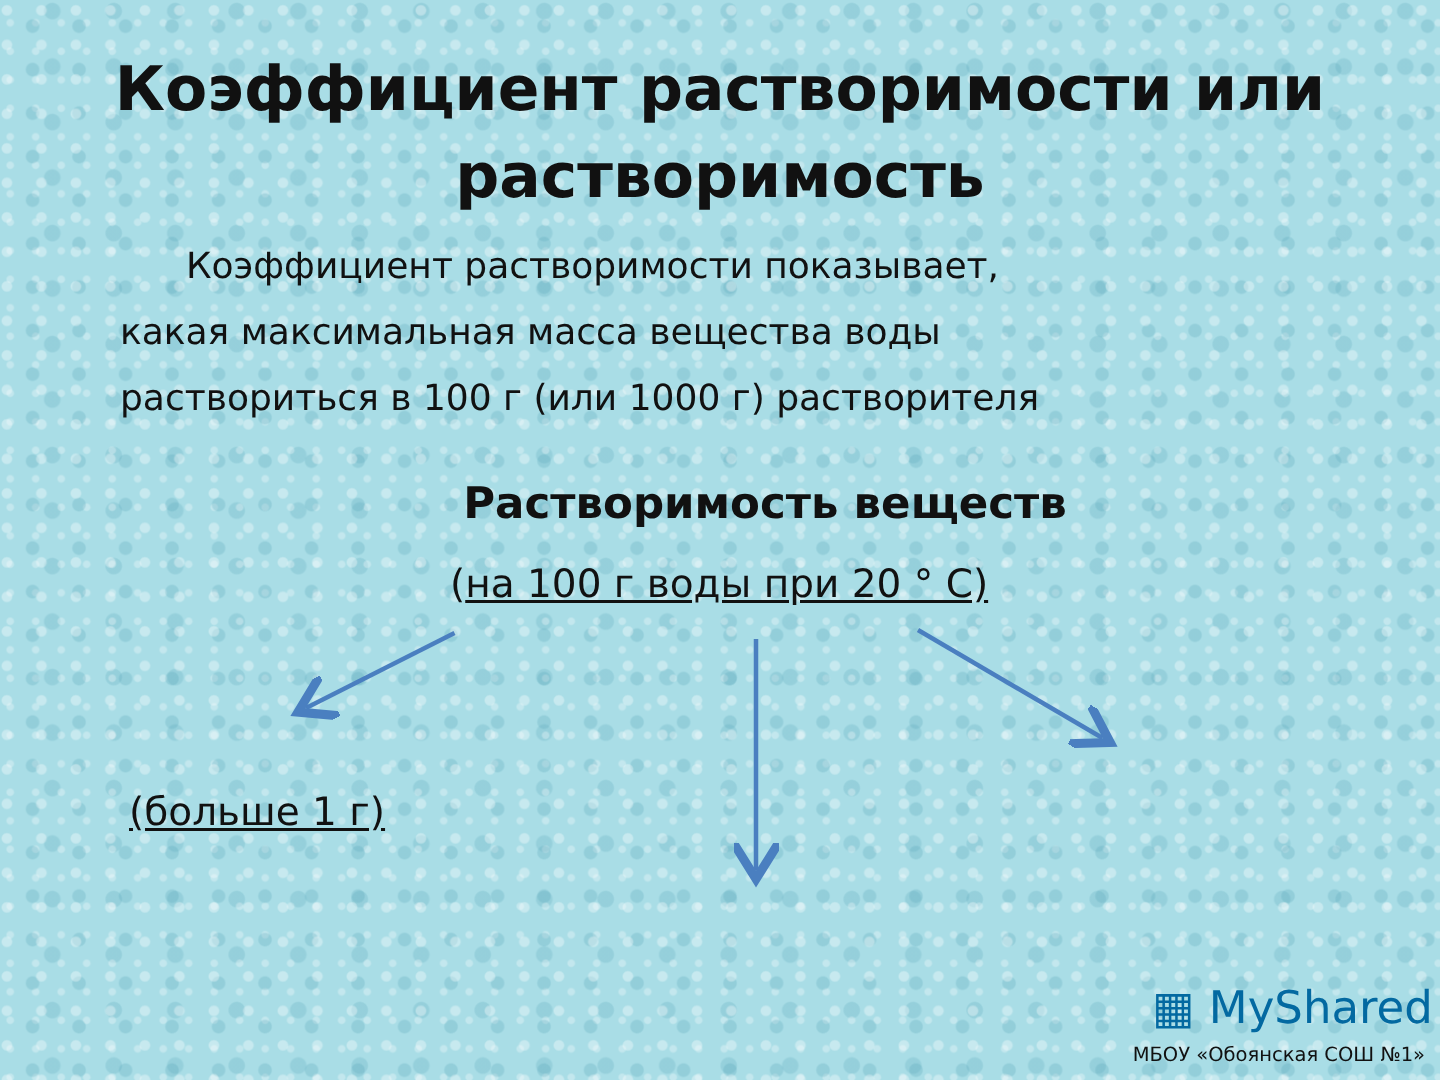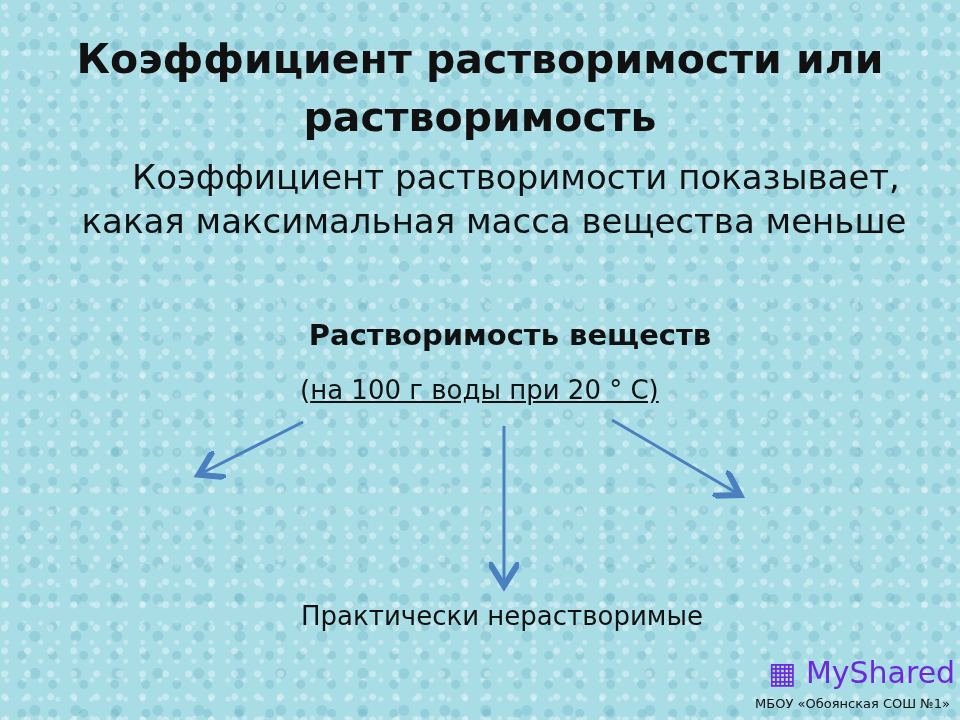--- a/index.html
+++ b/index.html
@@ -7,63 +7,64 @@
     font-family:"DejaVu Sans","Liberation Sans",sans-serif;color:#111;
     background:#a9dde6;
     background-image:
       radial-gradient(circle at 20% 30%, rgba(255,255,255,.35) 0 3px, transparent 4px),
       radial-gradient(circle at 70% 60%, rgba(80,160,180,.25) 0 4px, transparent 5px),
       radial-gradient(circle at 40% 80%, rgba(255,255,255,.3) 0 2px, transparent 3px),
       radial-gradient(circle at 85% 20%, rgba(80,160,180,.22) 0 5px, transparent 6px);
     background-size:23px 23px, 31px 29px, 17px 19px, 41px 37px;}
   .abs{position:absolute;}
   .title{left:0;width:960px;top:30px;text-align:center;font-weight:bold;font-size:41px;line-height:58px;}
-  .def{left:64px;width:860px;top:155px;font-size:34px;line-height:44px;text-align:center;}
+  .def{left:80px;width:860px;top:155px;font-size:24px;line-height:44px;}
   .def .l1{padding-left:44px;}
   .sub{left:0;width:1020px;top:318px;text-align:center;font-weight:bold;font-size:29px;}
   .cond{left:300px;top:375px;font-size:26px;}
   .u{text-decoration:underline;margin-top:14px;}
   .item{font-size:26px;line-height:40px;}
   .credit{right:10px;top:696px;font-size:13px;}
-  .logo{left:768px;top:655px;font-size:30px;color:#6d28d9;text-align:center;}
+  .logo{left:768px;top:655px;font-size:30px;color:#0369a1;text-align:center;}
 </style>
 </head>
 <body>
 
 <div class="abs title">
   <span>Коэффициент растворимости или растворимость</span>
 </div>
 
 <div class="abs def">
   <div class="l1">Коэффициент растворимости показывает,</div>
-  <div>какая максимальная масса вещества меньше</div>
+  <div>какая максимальная масса вещества воды</div>
+  <div>раствориться в 100 г (или 1000 г) растворителя</div>
 </div>
 
 <div class="abs sub">Растворимость веществ</div>
 
 <div class="abs cond">
   <span>(</span><span class="u">на 100 г воды при 20 ° С)</span>
 </div>
 
 <svg class="abs" style="left:0;top:0" width="960" height="720">
   <defs>
       <marker id="ah" markerWidth="10" markerHeight="10" refX="6" refY="5" orient="auto">
         <path d="M0,0 L8,5 L0,10" fill="none" stroke="#4a7fc0" stroke-width="2"></path>
       </marker>
     </defs>
   <line x1="303" y1="422" x2="204" y2="472" stroke="#4a7fc0" stroke-width="3" marker-end="url(#ah)"></line>
   <line x1="504" y1="426" x2="504" y2="580" stroke="#4a7fc0" stroke-width="3" marker-end="url(#ah)"></line>
   <line x1="612" y1="420" x2="735" y2="492" stroke="#4a7fc0" stroke-width="3" marker-end="url(#ah)"></line>
 </svg>
 
 <div class="abs item" style="left:86px;top:508px">
+  <div class="u">(больше 1 г)</div>
 </div>
 
 <div class="abs item" style="left:272px;top:596px;text-align:center;width:460px">
-  <div>Практически нерастворимые</div>
 </div>
 
 <div class="abs item" style="left:630px;top:518px;text-align:center;width:300px">
 </div>
 
 <div class="abs logo">
   <span>▦</span>
   <span>MyShared</span>
 </div>
 

